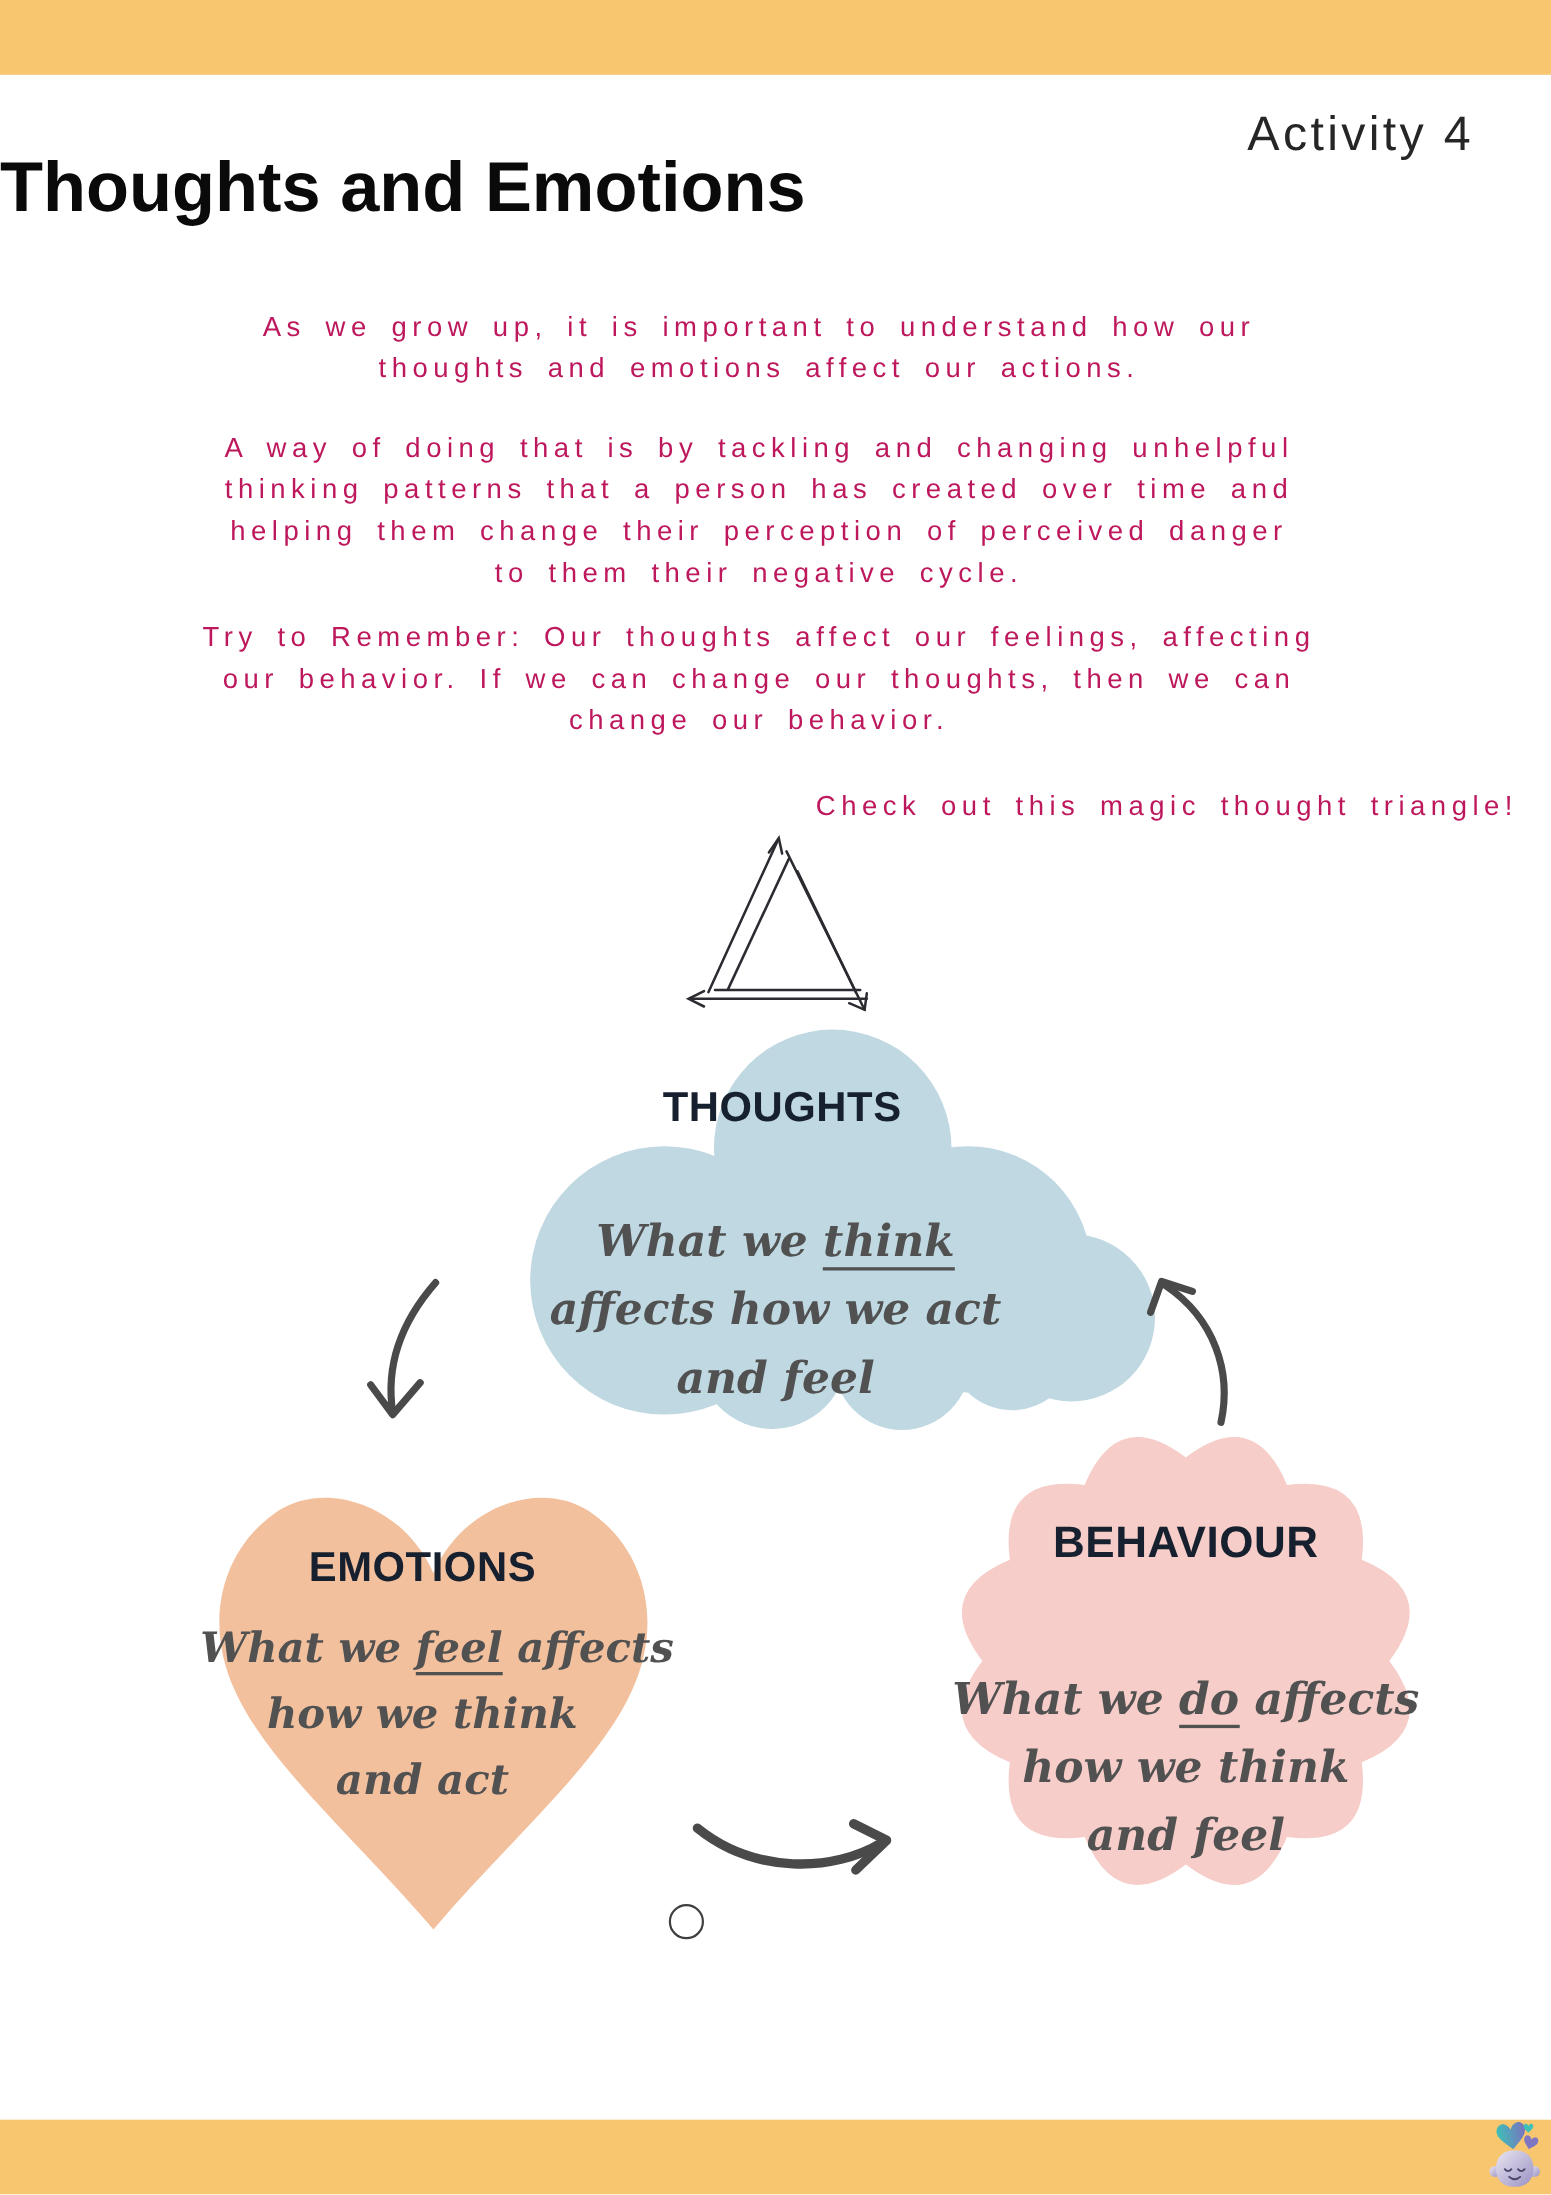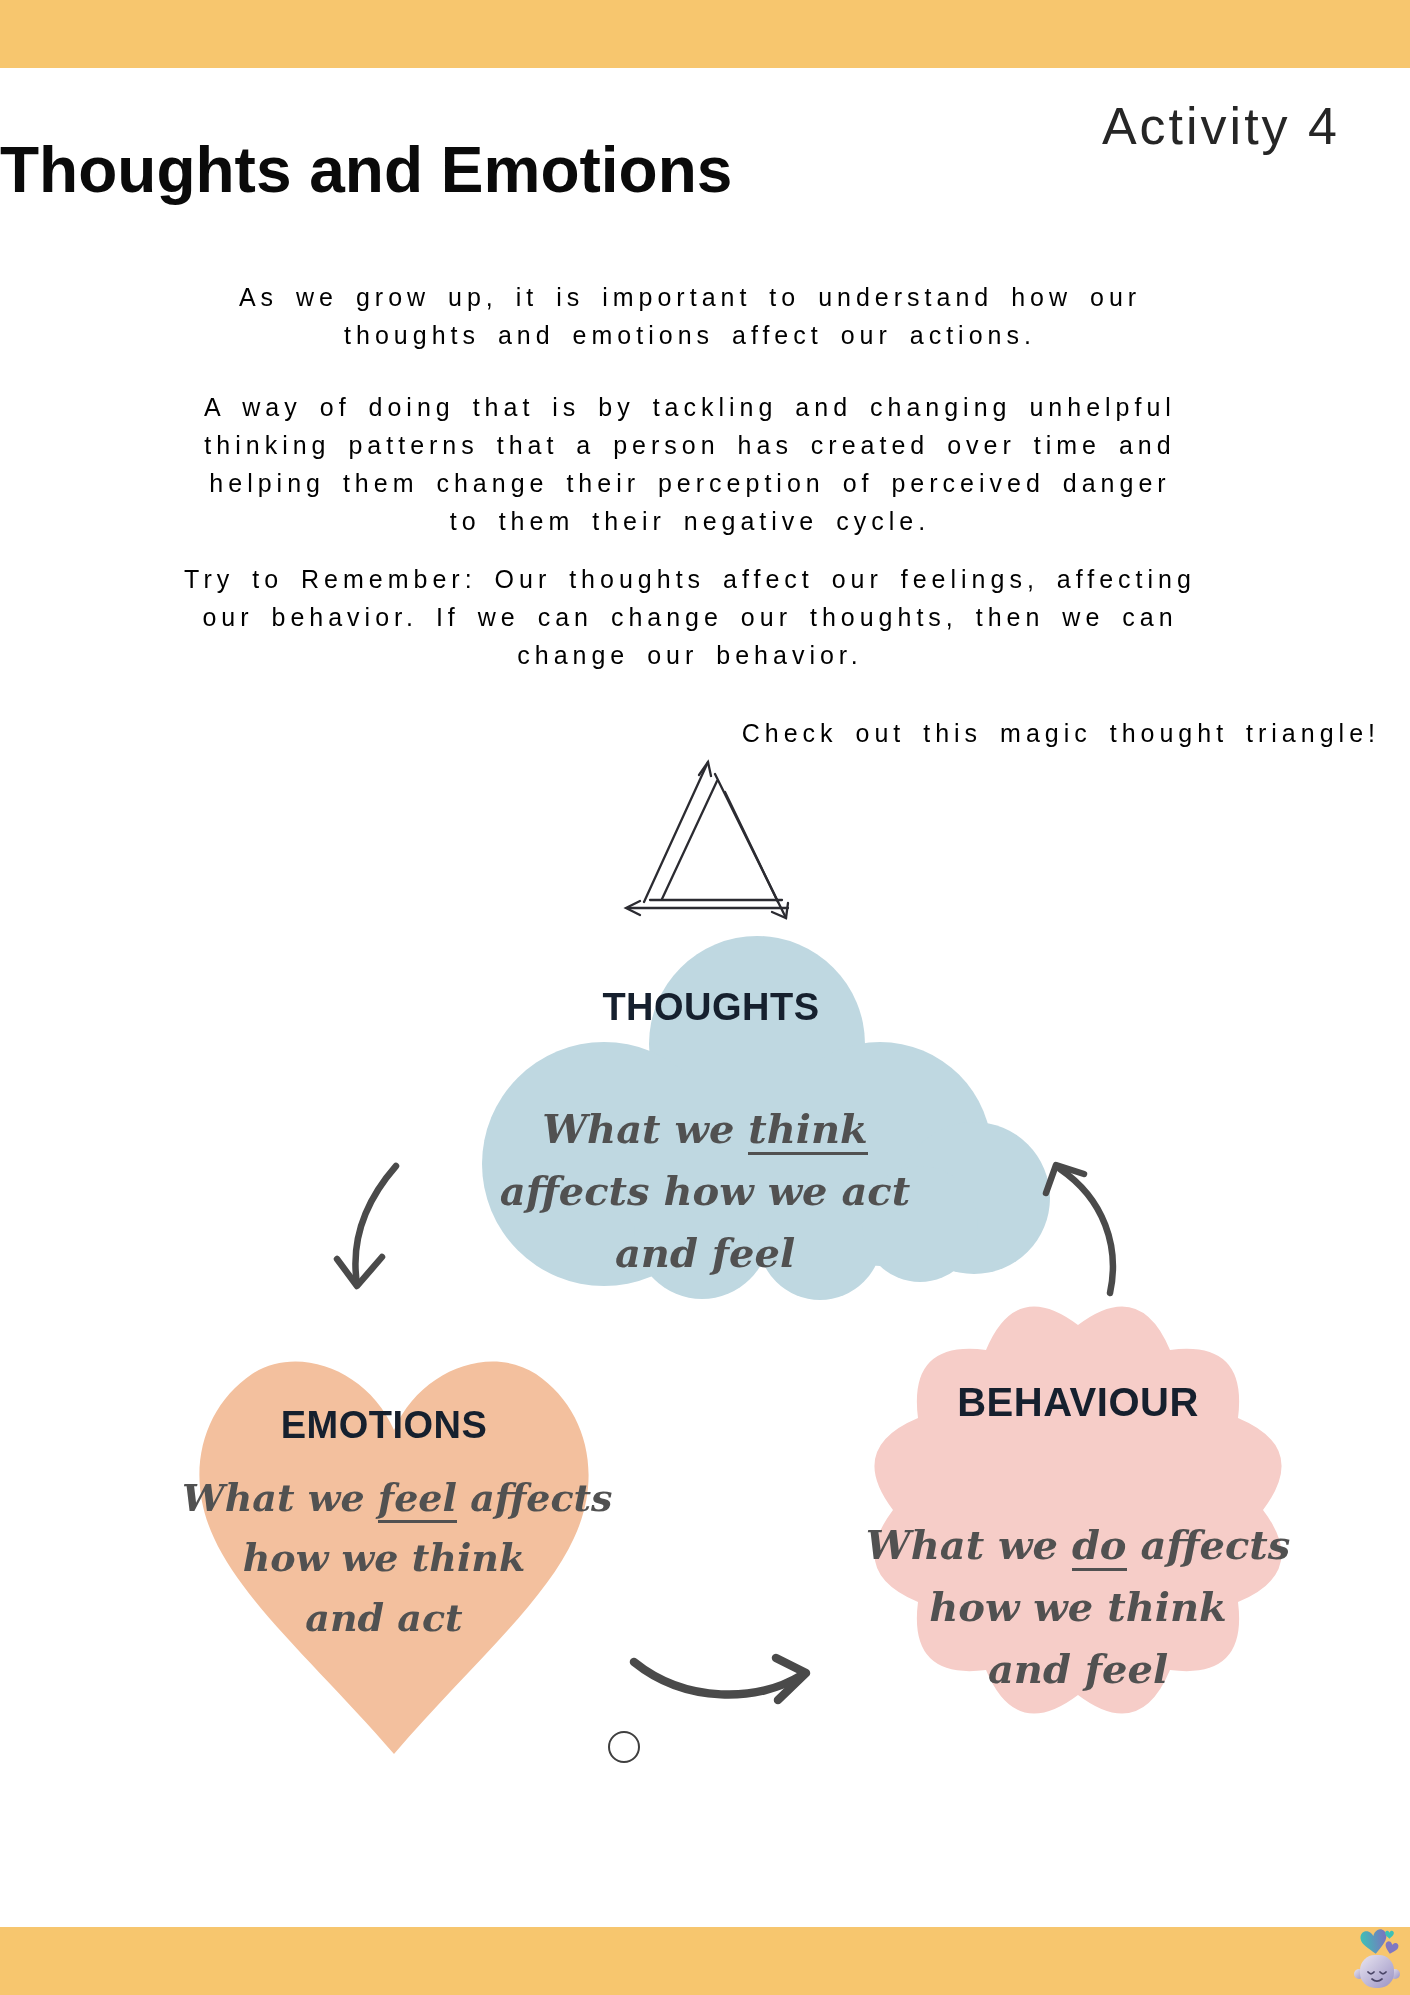--- a/index.html
+++ b/index.html
@@ -6,29 +6,29 @@
   body{
     width:1410px;height:1995px;position:relative;overflow:hidden;
     background:#ffffff;font-family:"Liberation Sans",sans-serif;
   }
   .bar{position:absolute;left:0;width:1410px;height:68px;background:#F7C66E;}
   .bar.top{top:0;}
   .bar.bottom{top:1927px;}
 
   .activity{
     position:absolute;top:100px;right:70px;
-    font-size:52px;letter-spacing:3px;color:#262626;font-weight:400;
+    font-size:44px;letter-spacing:3px;color:#262626;font-weight:400;
     white-space:nowrap;line-height:1;
   }
   .title{
     position:absolute;top:138px;left:0;width:1410px;text-align:left;
     font-size:64px;font-weight:700;color:#0a0a0a;line-height:1;letter-spacing:0px;
   }
 
-  .para{position:absolute;left:0;width:1380px;text-align:center;color:#000000;}
+  .para{position:absolute;left:0;width:1380px;text-align:center;color:#be185d;}
   .para .line{
     white-space:nowrap;font-size:25px;line-height:38px;
     letter-spacing:5px;word-spacing:6px;font-weight:400;
   }
   #p1{top:278px;} #p2{top:388px;} #p3{top:560px;} #p4{top:714px;text-align:right;}
 
   .shape-svg{position:absolute;}
   .doodle{position:absolute;}
 
   .node-text{position:absolute;text-align:center;}

